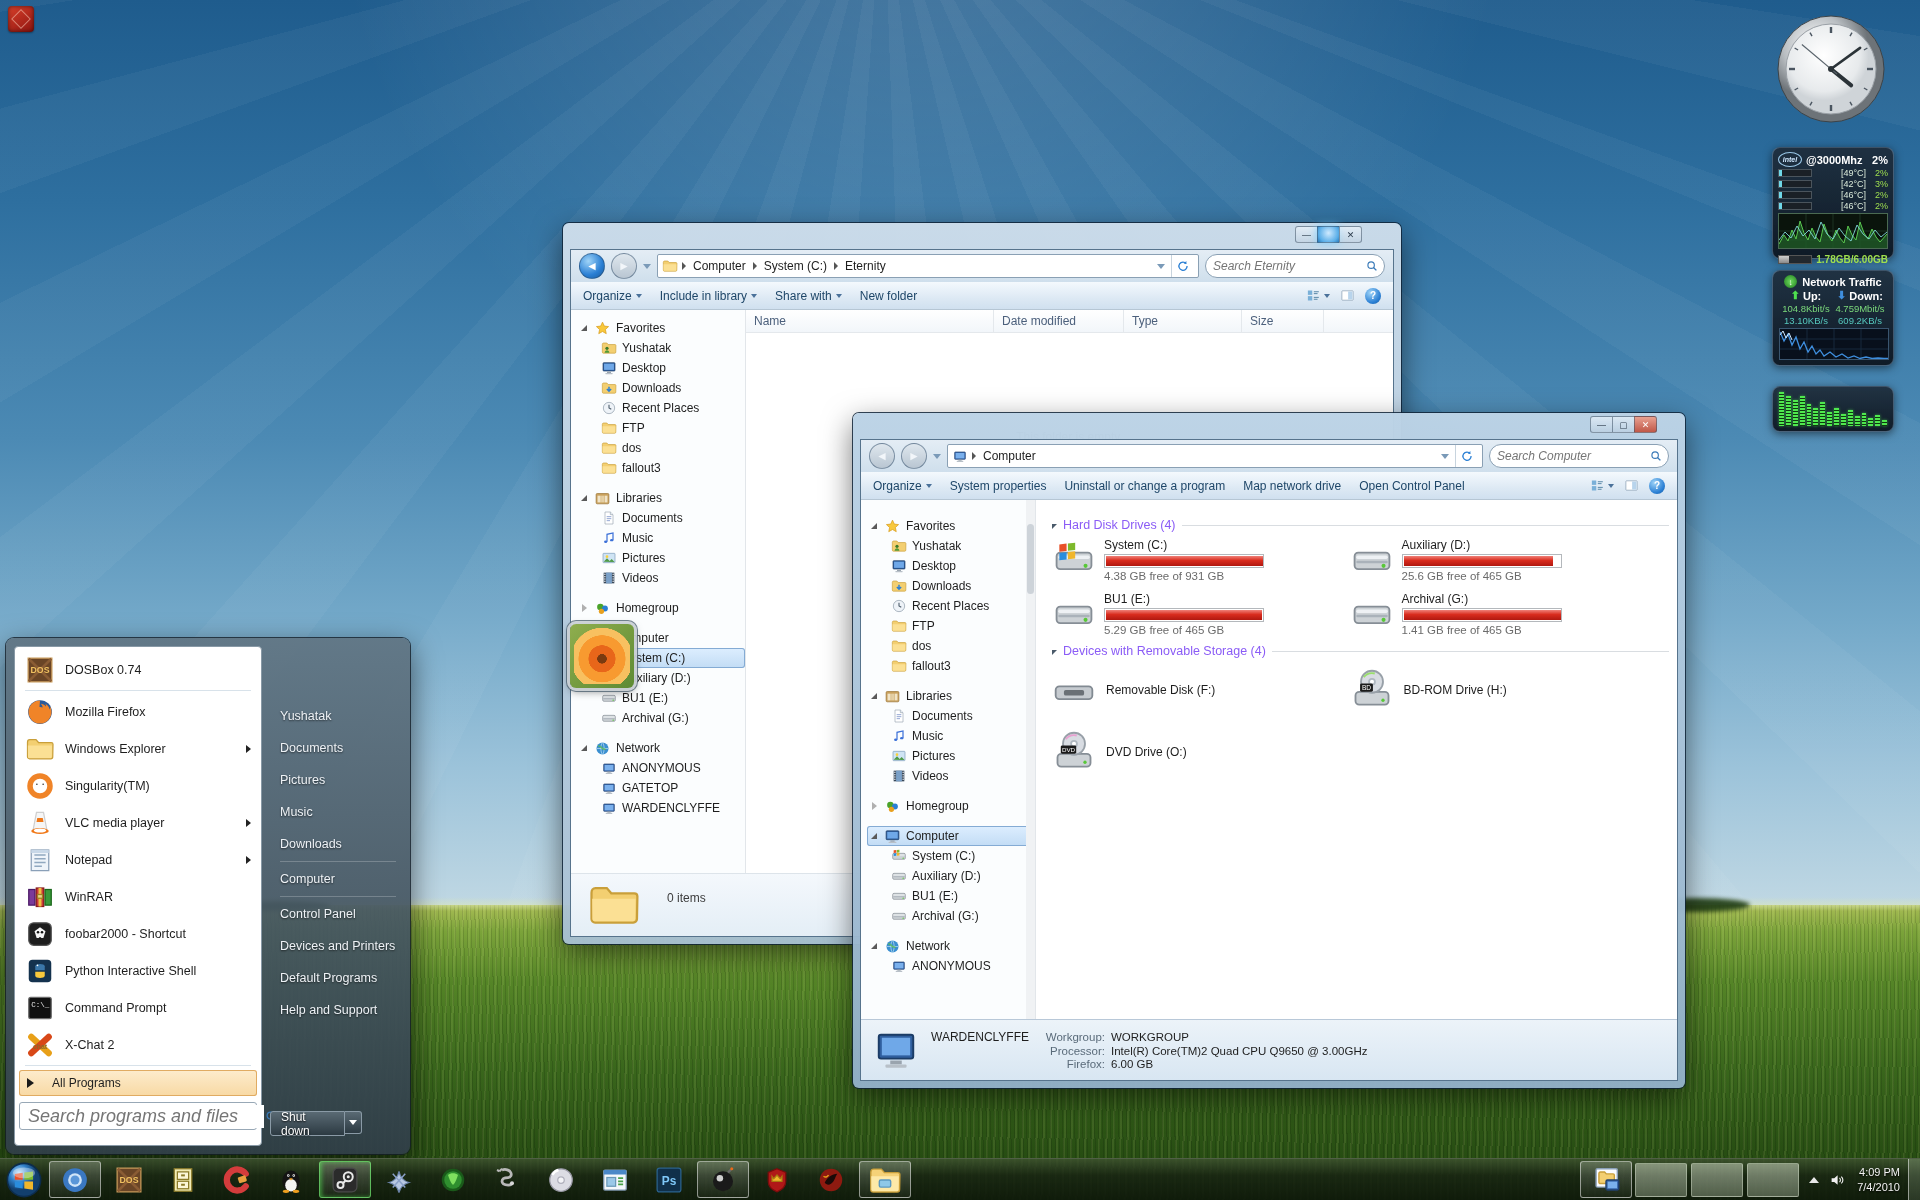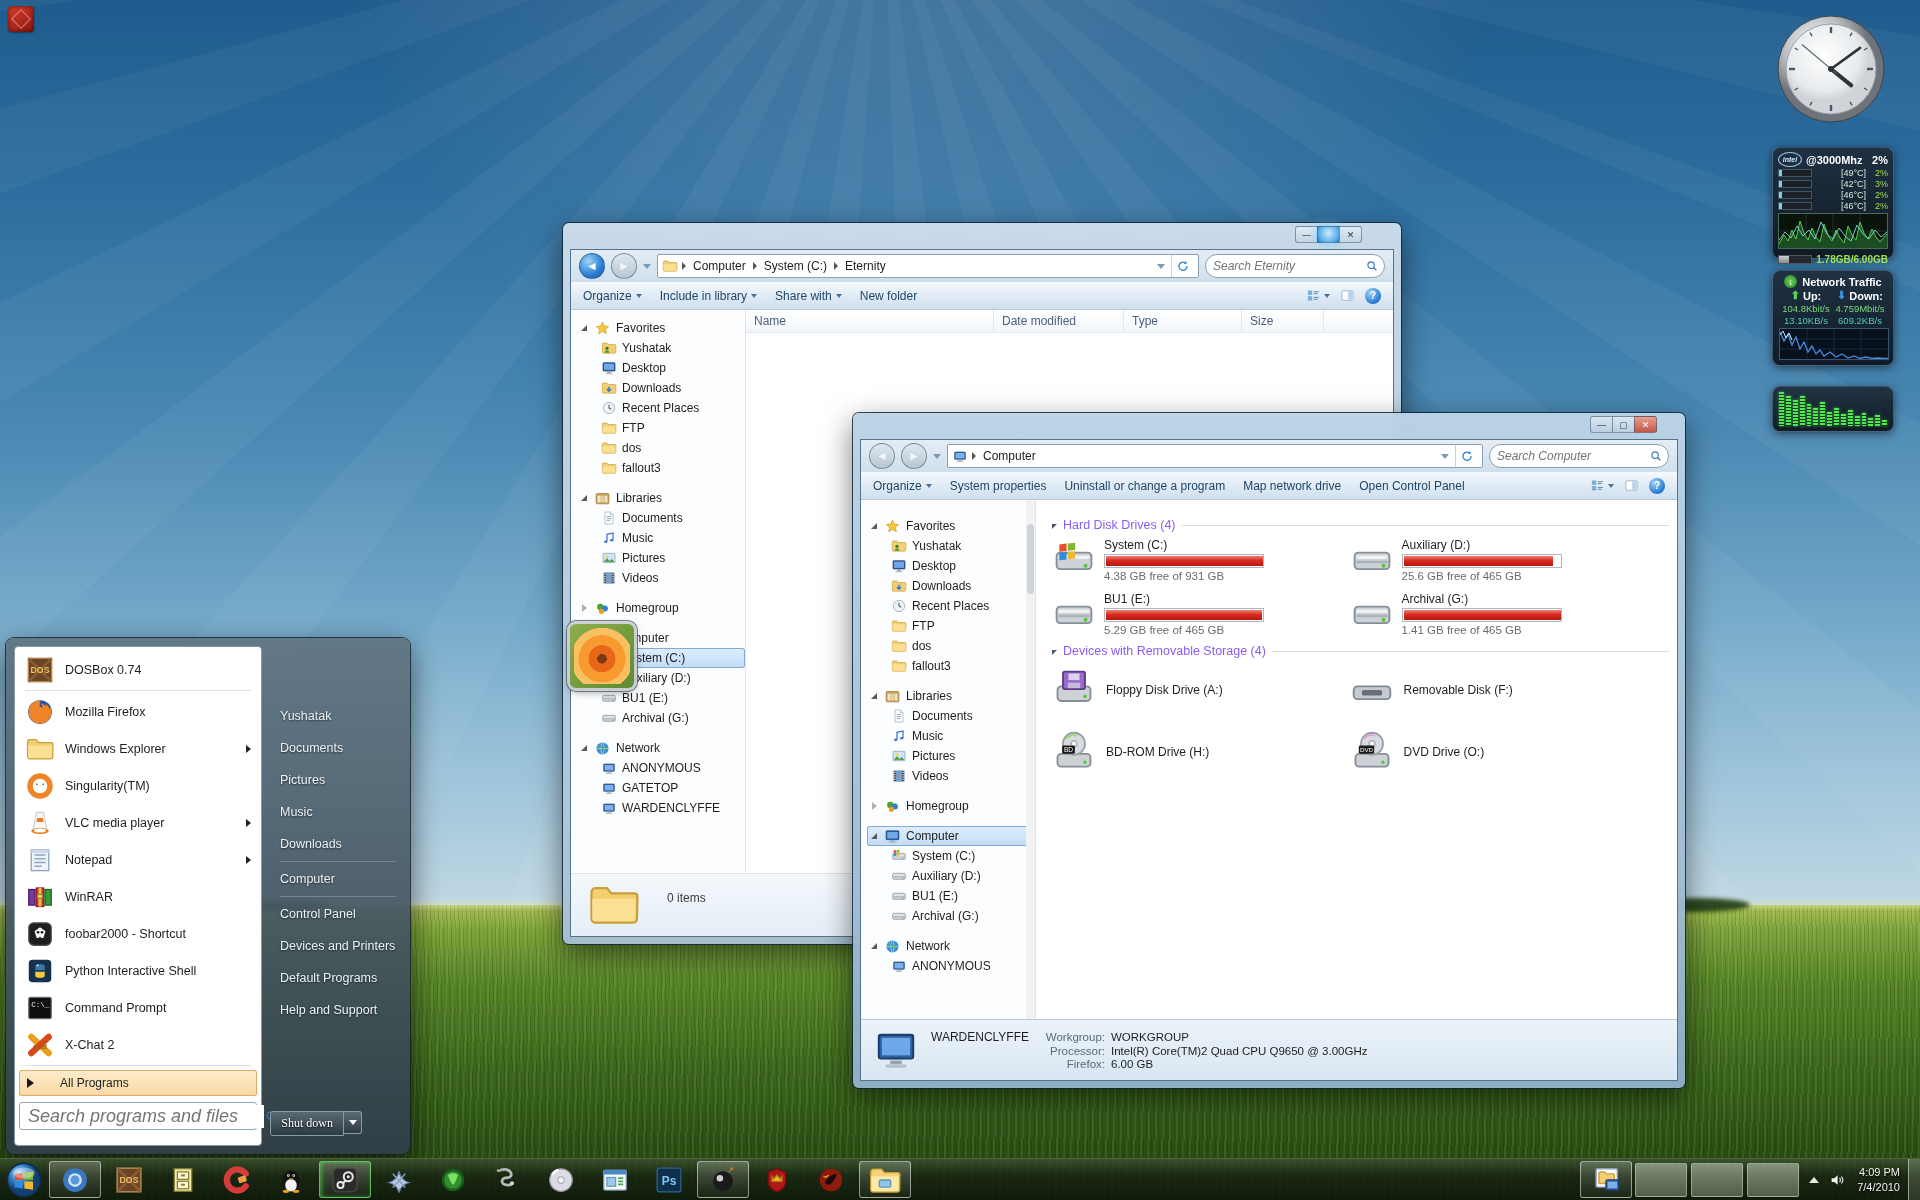--- a/index.html
+++ b/index.html
@@ -147,33 +147,33 @@
 
   
   #startmenu{position:absolute;left:6px;top:638px;width:404px;height:516px;z-index:6;border-radius:8px;
     background:linear-gradient(180deg,rgba(96,116,130,.92),rgba(48,62,72,.94));
     box-shadow:0 0 0 1px rgba(20,30,40,.8),0 10px 30px rgba(0,0,0,.6);padding:8px;box-sizing:border-box;display:flex;gap:8px;}
   .sm-left{width:248px;background:#fff;border:1px solid #8899a6;border-radius:4px;display:flex;flex-direction:column;padding:4px;box-sizing:border-box;}
   .sm-item{display:flex;align-items:center;gap:10px;height:37px;padding:0 6px;border-radius:3px;flex:none;}
   .sm-item .lbl{flex:1;white-space:nowrap;overflow:hidden;font-size:12.5px;}
   .sm-sub{width:0;height:0;border-top:4px solid transparent;border-bottom:4px solid transparent;border-left:5px solid #222;}
   .sm-div{height:1px;background:#d8e2ea;margin:2px 6px;flex:none;}
-  .sm-allprog{display:flex;align-items:center;gap:26px;height:26px;margin-top:2px;padding:0 8px;border-radius:3px;flex:none;
+  .sm-allprog{display:flex;align-items:center;gap:18px;height:26px;margin-top:2px;padding:0 8px;border-radius:3px;flex:none;
     background:linear-gradient(180deg,#fdeccd,#f8d9a4);box-shadow:inset 0 0 0 1px #e0ab62;}
   .sm-allprog .tri{width:0;height:0;border-top:5px solid transparent;border-bottom:5px solid transparent;border-left:7px solid #1a1a1a;}
   .sm-search{margin-top:6px;height:26px;border:1px solid #98a8b6;border-radius:3px;display:flex;align-items:center;padding:0 6px;flex:none;}
   .sm-search input{flex:1;border:0;outline:0;font-style:italic;font-size:18px;color:#6e7a86;font-family:"Liberation Sans",sans-serif;}
   .sm-right{flex:1;display:flex;flex-direction:column;padding:54px 6px 6px 10px;color:#eef2f6;position:relative;}
   .smr-item{height:32px;display:flex;align-items:center;font-size:12.5px;flex:none;text-shadow:0 1px 2px rgba(0,0,0,.6);}
   .smr-div{height:1px;background:rgba(255,255,255,.22);margin:1px 0;flex:none;}
   .usertile{position:absolute;left:300px;top:-22px;width:64px;height:64px;border-radius:6px;z-index:2;
     background:linear-gradient(135deg,#8fae4e,#5d8a33);box-shadow:0 0 0 3px rgba(255,255,255,.65),0 0 0 4px rgba(80,100,115,.8),0 3px 8px rgba(0,0,0,.5);overflow:hidden;}
   .flower{position:absolute;inset:4px;background:
     radial-gradient(circle at 50% 55%,#7a3a10 0 11%,#e8661a 12% 32%,#f89a30 33% 56%,#f8c060 57% 74%,rgba(0,0,0,0) 75%);}
-  .sm-shutdown{position:absolute;right:40px;bottom:10px;display:flex;font-family:Liberation Serif, serif;}
+  .sm-shutdown{position:absolute;right:40px;bottom:10px;display:flex;}
   .sd-main{height:23px;padding:0 10px;display:flex;align-items:center;color:#fff;font-size:12px;
     background:linear-gradient(180deg,#5a6a74,#2c3a42);border:1px solid #8a9aa6;border-radius:3px 0 0 3px;text-shadow:0 1px 2px #000;}
   .sd-arrow{width:18px;height:23px;display:flex;align-items:center;justify-content:center;box-sizing:border-box;
     background:linear-gradient(180deg,#5a6a74,#2c3a42);border:1px solid #8a9aa6;border-left:0;border-radius:0 3px 3px 0;}
   .sd-arrow i{width:0;height:0;border-left:4px solid transparent;border-right:4px solid transparent;border-top:5px solid #fff;}
 
   
   #taskbar{position:absolute;left:0;bottom:0;width:1920px;height:41px;z-index:10;display:flex;align-items:center;
     background:linear-gradient(180deg,rgba(62,82,48,.82),rgba(24,36,18,.88) 40%,rgba(14,24,10,.92));
     border-top:1px solid rgba(200,220,180,.35);}
@@ -1179,32 +1179,20 @@
               </div>
               <div class="grp-head">
                 <span class="grp-tri"></span>
                 <span>Devices with Removable Storage (4)</span>
                 <span class="line"></span>
               </div>
               <div class="dgrid">
                 <div class="device">
                   <span class="icn">
                     <svg width="44" height="44" viewBox="0 0 24 24">
-                      <rect x="3" y="10" width="18" height="8" rx="2" fill="#cdd2d6" stroke="#868e96"></rect>
-                      <circle cx="18" cy="15.4" r="1" fill="#58c838"></circle>
-                      <rect x="6" y="2" width="12" height="9.5" rx="1" fill="#9a6ac8" stroke="#5a3a88"></rect>
-                      <rect x="9" y="3" width="6" height="3.6" fill="#ddd4ec"></rect>
-                      <rect x="8.6" y="8" width="6.8" height="3" fill="#c8badc"></rect>
-                    </svg>
-                  </span>
-                  <span>Floppy Disk Drive (A:)</span>
-                </div>
-                <div class="device">
-                  <span class="icn">
-                    <svg width="44" height="44" viewBox="0 0 24 24">
                       <path d="M4 10h16c1 0 2 .8 2 2v3c0 1.2-1 2-2 2H4c-1 0-2-.8-2-2v-3c0-1.2 1-2 2-2z" fill="#c6cbd0" stroke="#828a92"></path>
                       <rect x="6.5" y="12" width="11" height="3" rx="1" fill="#6a7076"></rect>
                     </svg>
                   </span>
                   <span>Removable Disk (F:)</span>
                 </div>
                 <div class="device">
                   <span class="icn">
                     <svg width="44" height="44" viewBox="0 0 24 24">
                       <rect x="3" y="13" width="18" height="7" rx="2" fill="#cdd2d6" stroke="#868e96"></rect>

